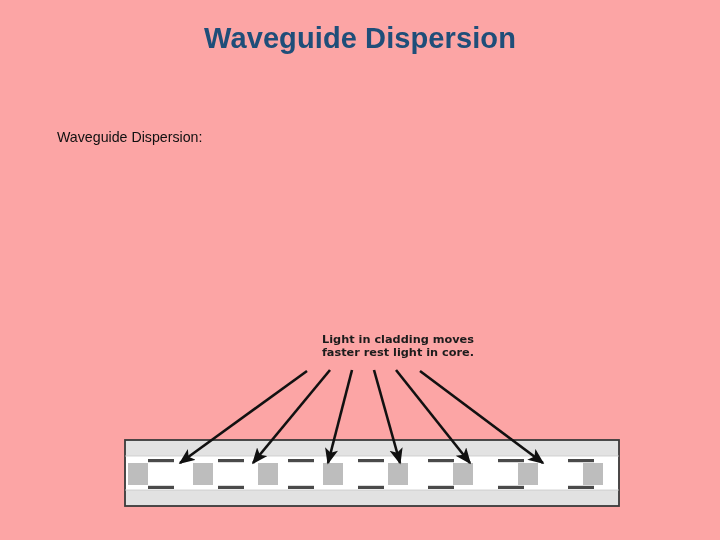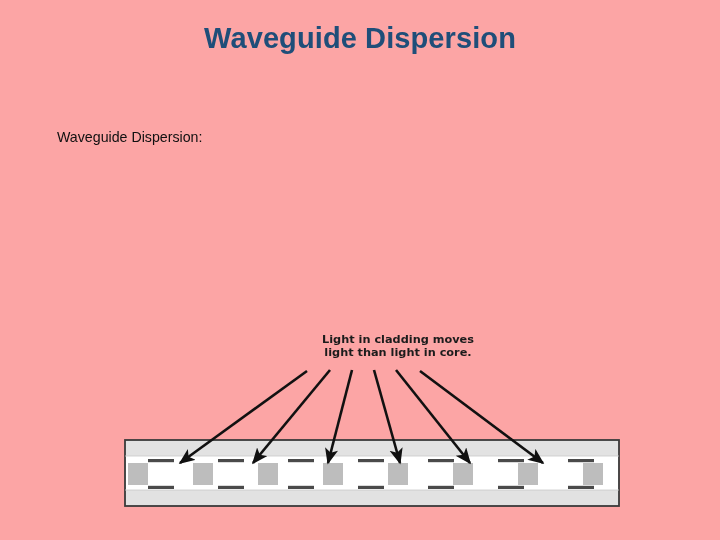--- a/index.html
+++ b/index.html
@@ -88,21 +88,21 @@
 
   <div class="body-block" id="para-heading">
     <p>Waveguide Dispersion:</p>
   </div>
 
 
 
   <div class="figure">
     <div class="fig-caption">
       <span>Light in cladding moves</span><br>
-      <span>light than light in core.</span>
+      <span>faster rest light in core.</span>
     </div>
     <svg class="fig-svg" width="720" height="200" viewBox="0 325 720 200">
       <defs>
         <marker id="arrowhead" markerWidth="7" markerHeight="7" refX="5.6" refY="2.6" orient="auto" markerUnits="strokeWidth">
           <path d="M0,0 L6.2,2.6 L0,5.2 L1.5,2.6 Z" fill="#111111"></path>
         </marker>
       </defs>
       <g id="fiber-group">
           <rect x="125" y="440" width="494" height="66" fill="#e2e2e2" stroke="#3a3a3a" stroke-width="1.8"></rect>
           <rect x="126" y="456" width="492" height="34" fill="#ffffff" stroke="none"></rect>

